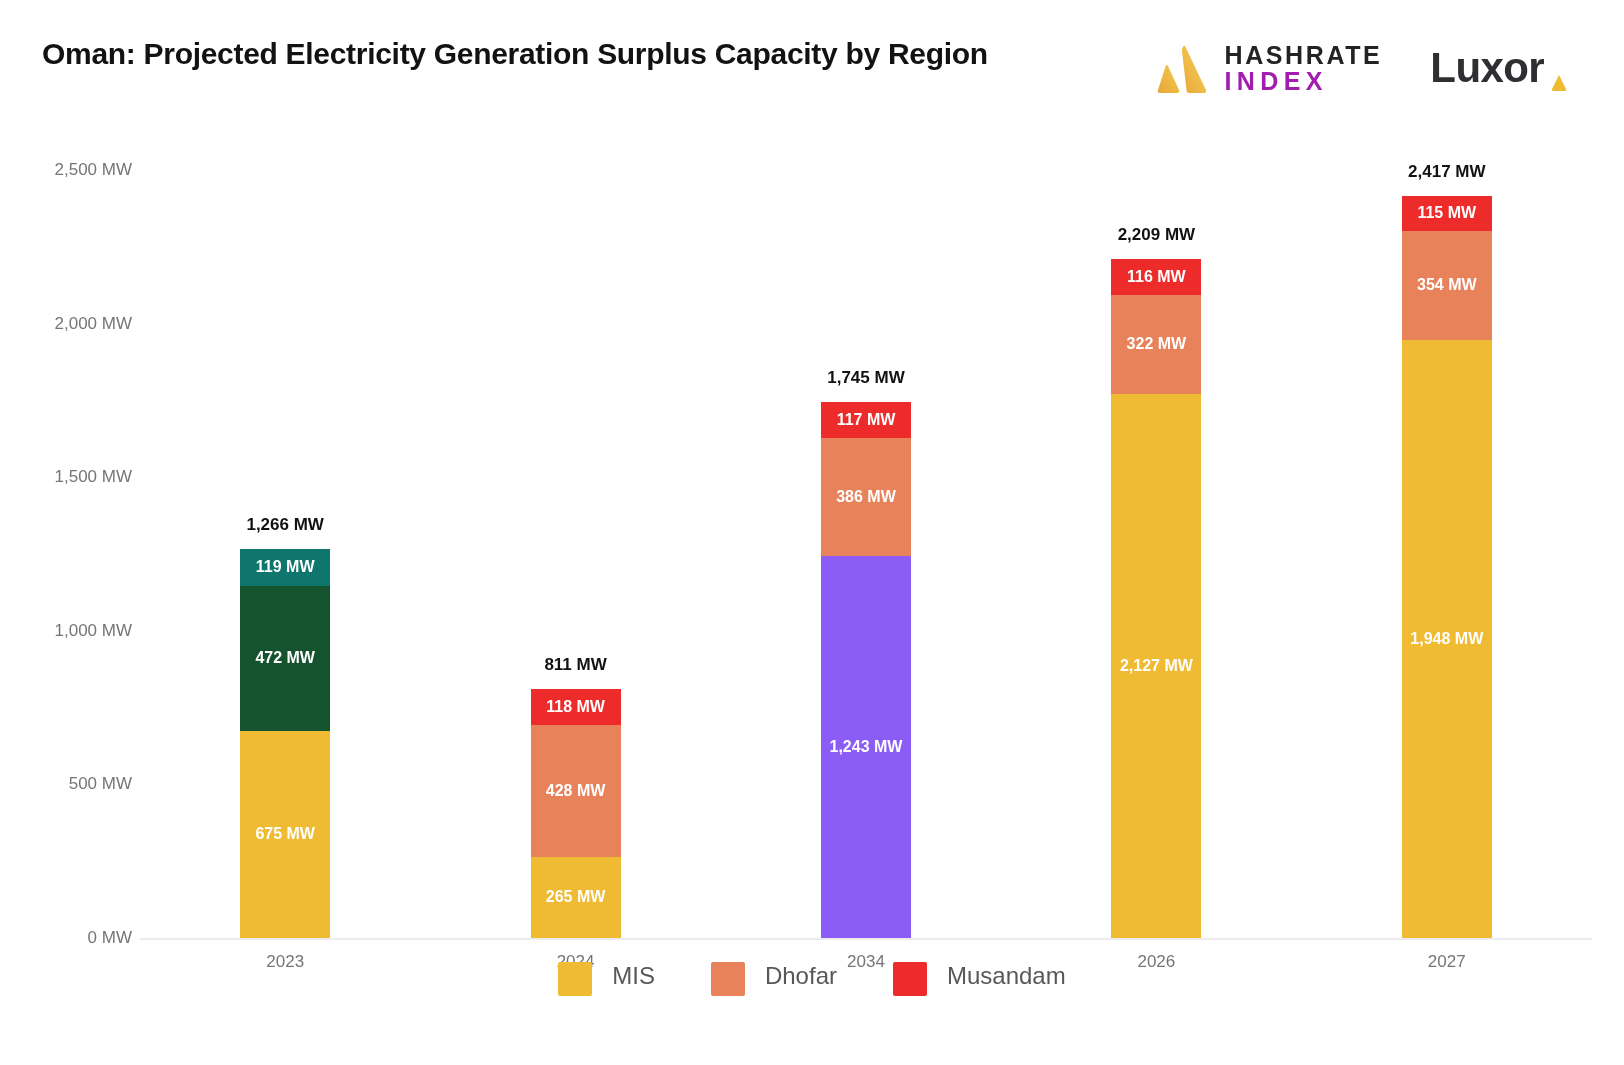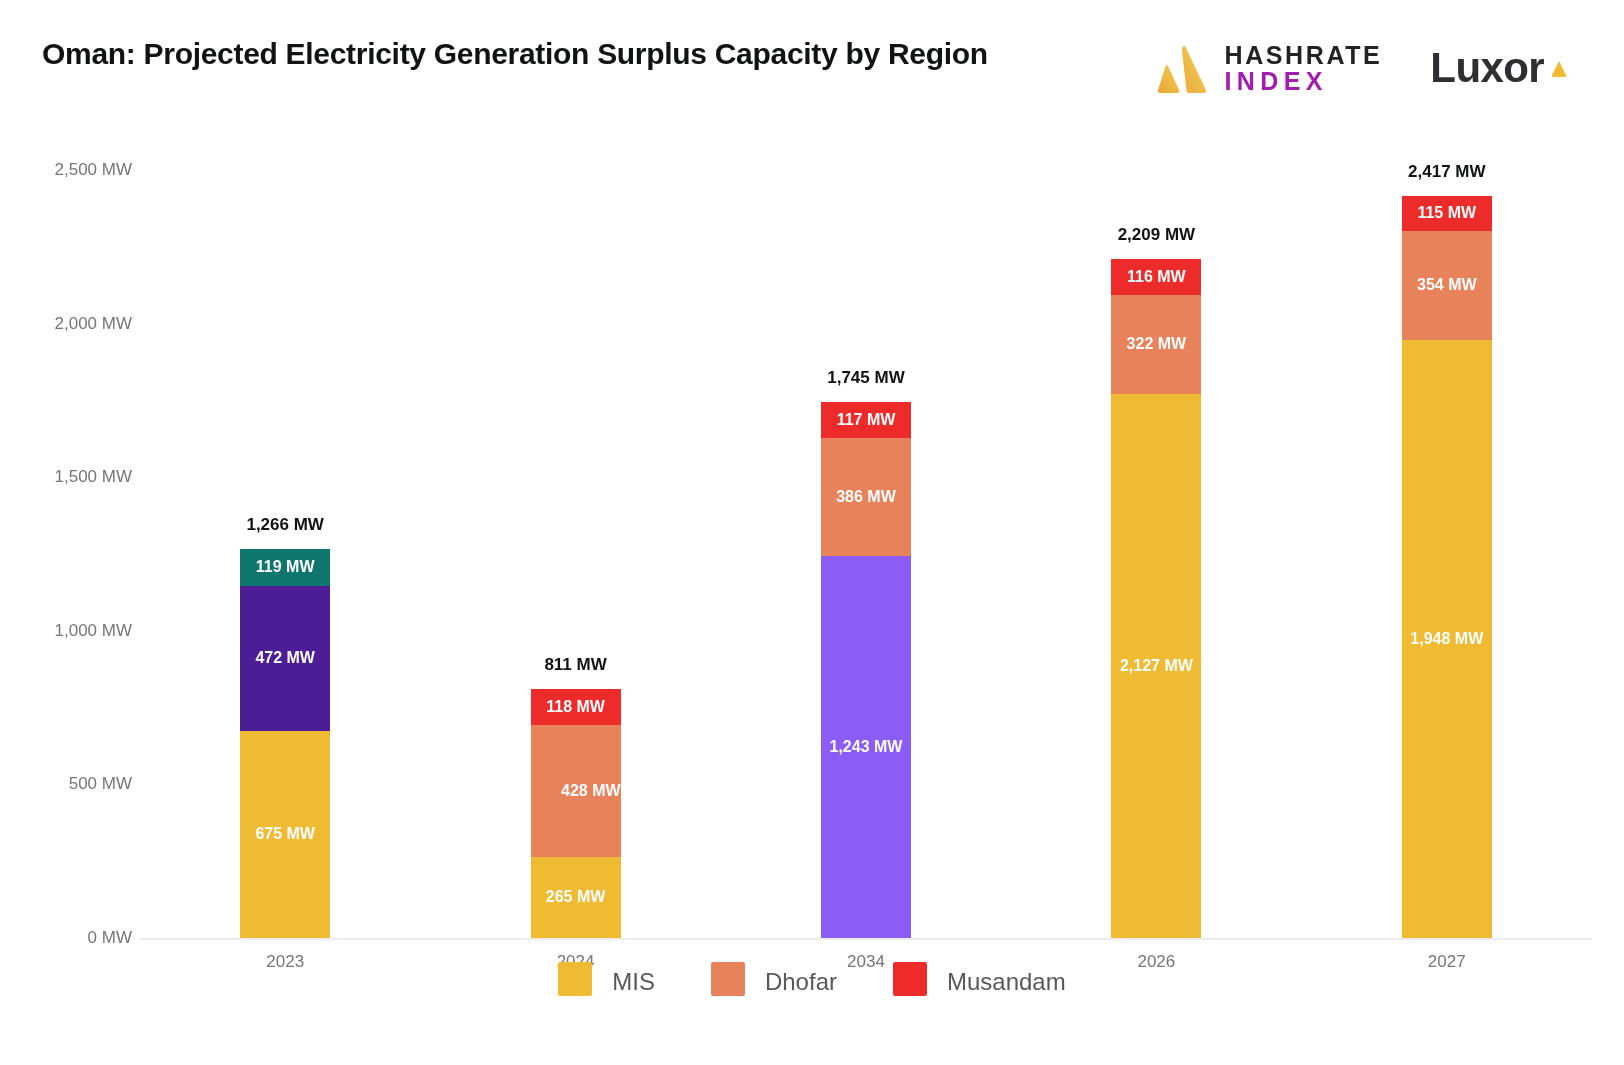--- a/index.html
+++ b/index.html
@@ -24,21 +24,21 @@
   }
   .hi-logo { display: flex; align-items: center; gap: 14px; }
   .hi-mark { width: 56px; height: 56px; display: block; }
   .hi-words { display: flex; flex-direction: column; line-height: 1.05; }
   .hi-top {
     font-size: 25px; font-weight: 700; color: #232326; letter-spacing: 2.6px;
   }
   .hi-bot {
     font-size: 25px; font-weight: 700; color: #a21caf; letter-spacing: 5.4px;
   }
-  .luxor-logo { position: relative; display: flex; align-items: center; }
+  .luxor-logo { position: relative; display: flex; align-items: flex-end; }
   .luxor-word {
     font-size: 42px; font-weight: 700; color: #2f2f33; letter-spacing: -0.6px;
   }
   .luxor-mark { width: 18px; height: 18px; margin-left: 6px; margin-top: 2px; }
 
   
   .plot { position: absolute; left: 0; top: 140px; width: 1624px; height: 820px; }
 
   .ylabels { position: absolute; left: 0; top: 0; width: 132px; height: 820px; }
   .ylabel {
@@ -76,21 +76,21 @@
   .xlabel {
     position: absolute; left: 50%; transform: translateX(-50%);
     top: 812px; font-size: 17px; color: #75757a; white-space: nowrap;
   }
 
   
   .legend {
     position: absolute; left: 0; top: 962px; width: 1624px;
     display: flex; align-items: center; justify-content: center; gap: 56px;
   }
-  .legend-item { display: flex; align-items: flex-end; gap: 20px; }
+  .legend-item { display: flex; align-items: flex-start; gap: 20px; }
   .swatch { width: 34px; height: 34px; border-radius: 2px; }
   .legend-text { font-size: 24px; color: #58585c; white-space: nowrap; }
 </style>
 </head>
 <body>
 
 <div id="root">
 
   <div class="header">
     <div class="title">Oman: Projected Electricity Generation Surplus Capacity by Region</div>
@@ -137,36 +137,36 @@
         <div class="ylabel" style="top: 183.6px; padding-left: 34px;">2,000 MW</div>
         <div class="ylabel" style="top: 30px;">2,500 MW</div>
       </div>
     <div class="axisline"></div>
     <div class="bars">
         <div class="barslot" style="left: 0px; width: 290.4px;">
           <div class="bar">
             <div class="seg" style="background: rgb(239, 187, 51); height: 207.36px;">
               <span class="seg-label">675 MW</span>
             </div>
-            <div class="seg" style="background: #4c1d95; height: 144.998px;">
+            <div class="seg" style="background: #14532d; height: 144.998px;">
               <span class="seg-label">472 MW</span>
             </div>
             <div class="seg" style="background: #0f766e; height: 36.5568px;">
               <span class="seg-label">119 MW</span>
             </div>
           </div>
           <div class="total" style="bottom: 402.915px;">1,266 MW</div>
           <div class="xlabel">2023</div>
         </div>
         <div class="barslot" style="left: 290.4px; width: 290.4px;">
           <div class="bar">
             <div class="seg" style="background: rgb(239, 187, 51); height: 81.408px;">
               <span class="seg-label">265 MW</span>
             </div>
-            <div class="seg" style="background: rgb(232, 130, 91); height: 131.482px; justify-content: flex-end;">
+            <div class="seg" style="background: rgb(232, 130, 91); height: 131.482px;">
               <span class="seg-label">428 MW</span>
             </div>
             <div class="seg" style="background: rgb(238, 43, 43); height: 36.2496px;">
               <span class="seg-label">118 MW</span>
             </div>
           </div>
           <div class="total" style="bottom: 263.139px;">811 MW</div>
           <div class="xlabel">2024</div>
         </div>
         <div class="barslot" style="left: 580.8px; width: 290.4px;">

